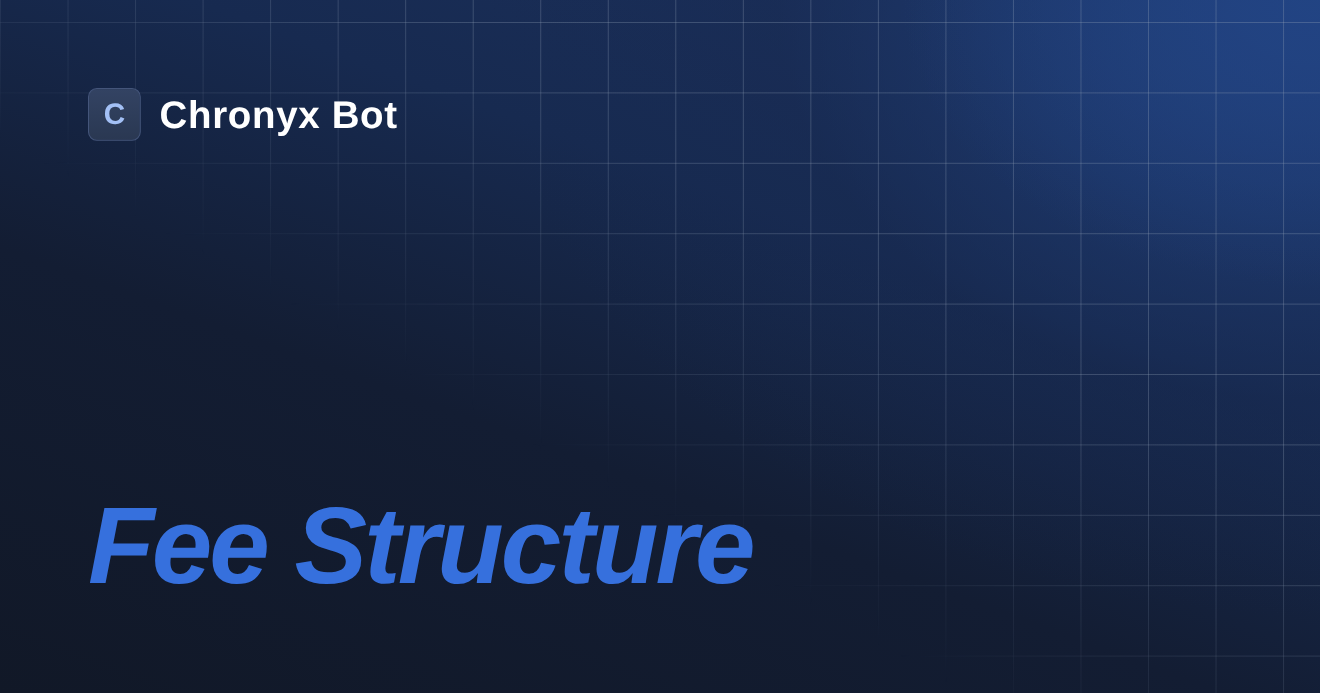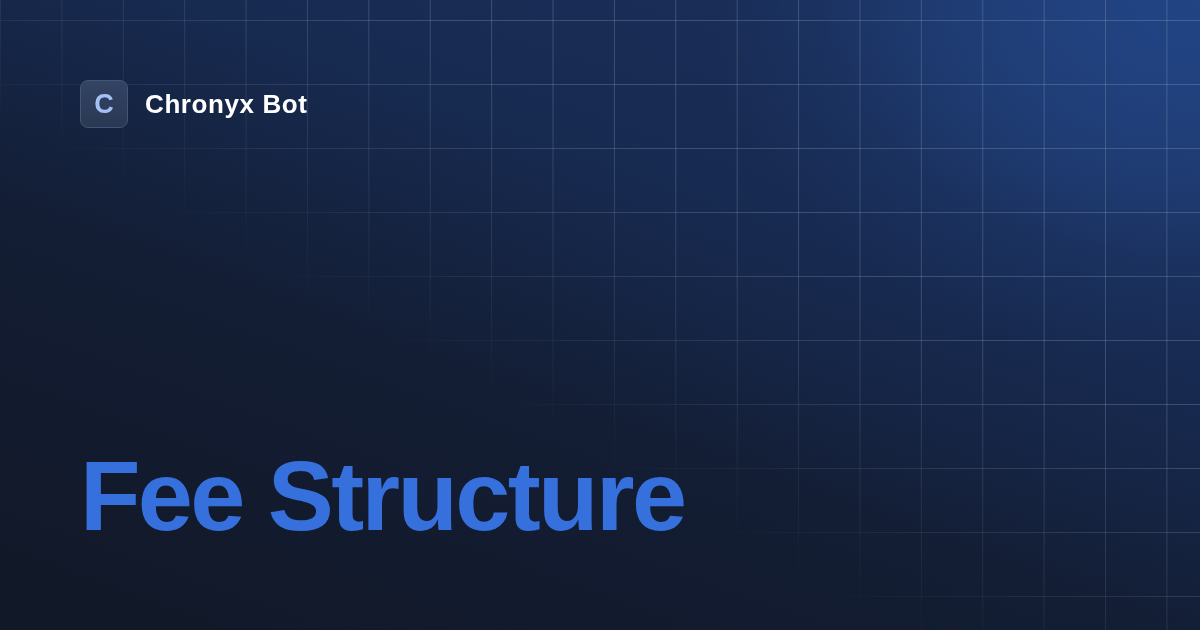--- a/index.html
+++ b/index.html
@@ -34,27 +34,27 @@
     background: linear-gradient(180deg, #334363 0%, #2a3852 100%);
     border: 1px solid #44557a;
     display: flex; align-items: center; justify-content: center;
     box-sizing: content-box;
   }
   .logo-letter {
     color: #a3c0f5; font-weight: 700; font-size: 27px; line-height: 1;
     font-family: "Liberation Sans", sans-serif;
   }
   .brand-name {
-    margin-left: 17px; color: #ffffff; font-weight: 700; font-size: 26px;
+    margin-left: 17px; color: #ffffff; font-weight: 700; font-size: 35px;
     letter-spacing: 0.6px; line-height: 1;
   }
   .title {
     position: absolute; left: 80px; top: 446px;
     color: #3670dd; font-weight: 700; font-size: 99px;
-    letter-spacing: -2.6px; line-height: 1; white-space: nowrap;
+    letter-spacing: -2.6px; line-height: 1; white-space: nowrap; font-style: italic;
   }
 </style>
 </head>
 <body>
 
 <div class="card">
   <div class="glow"></div>
   <div class="grid"></div>
 
   <div class="brand">

